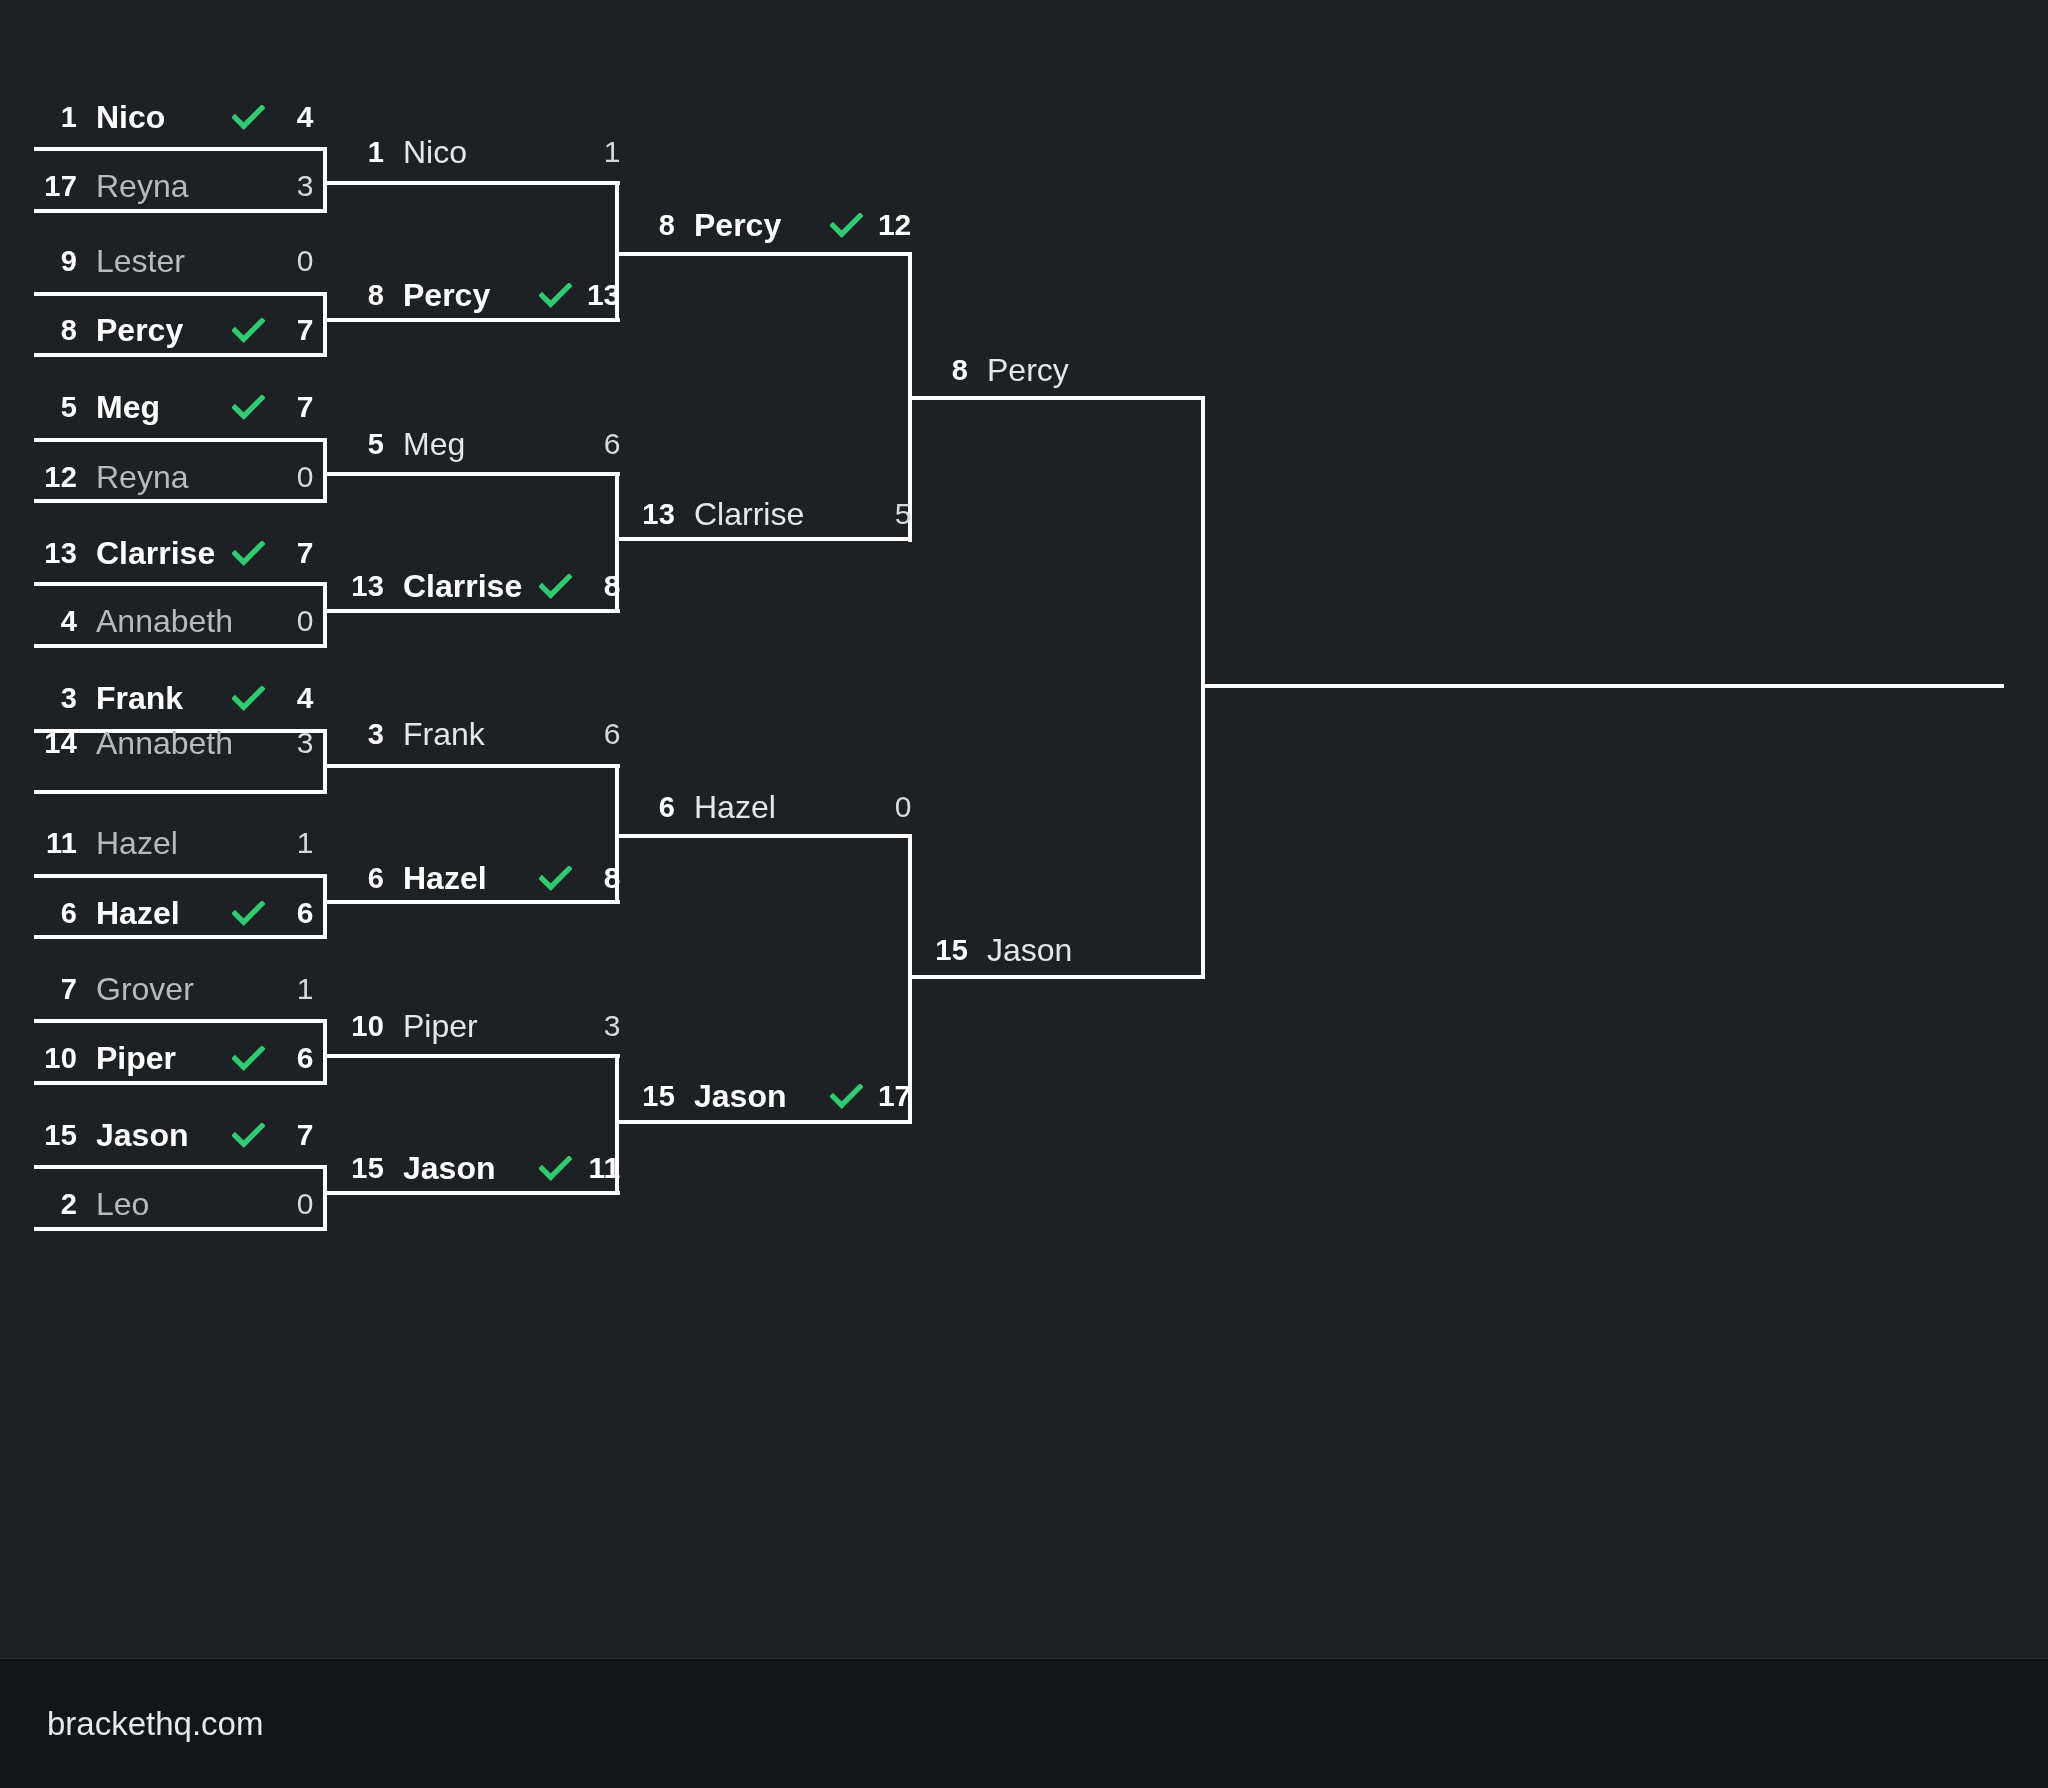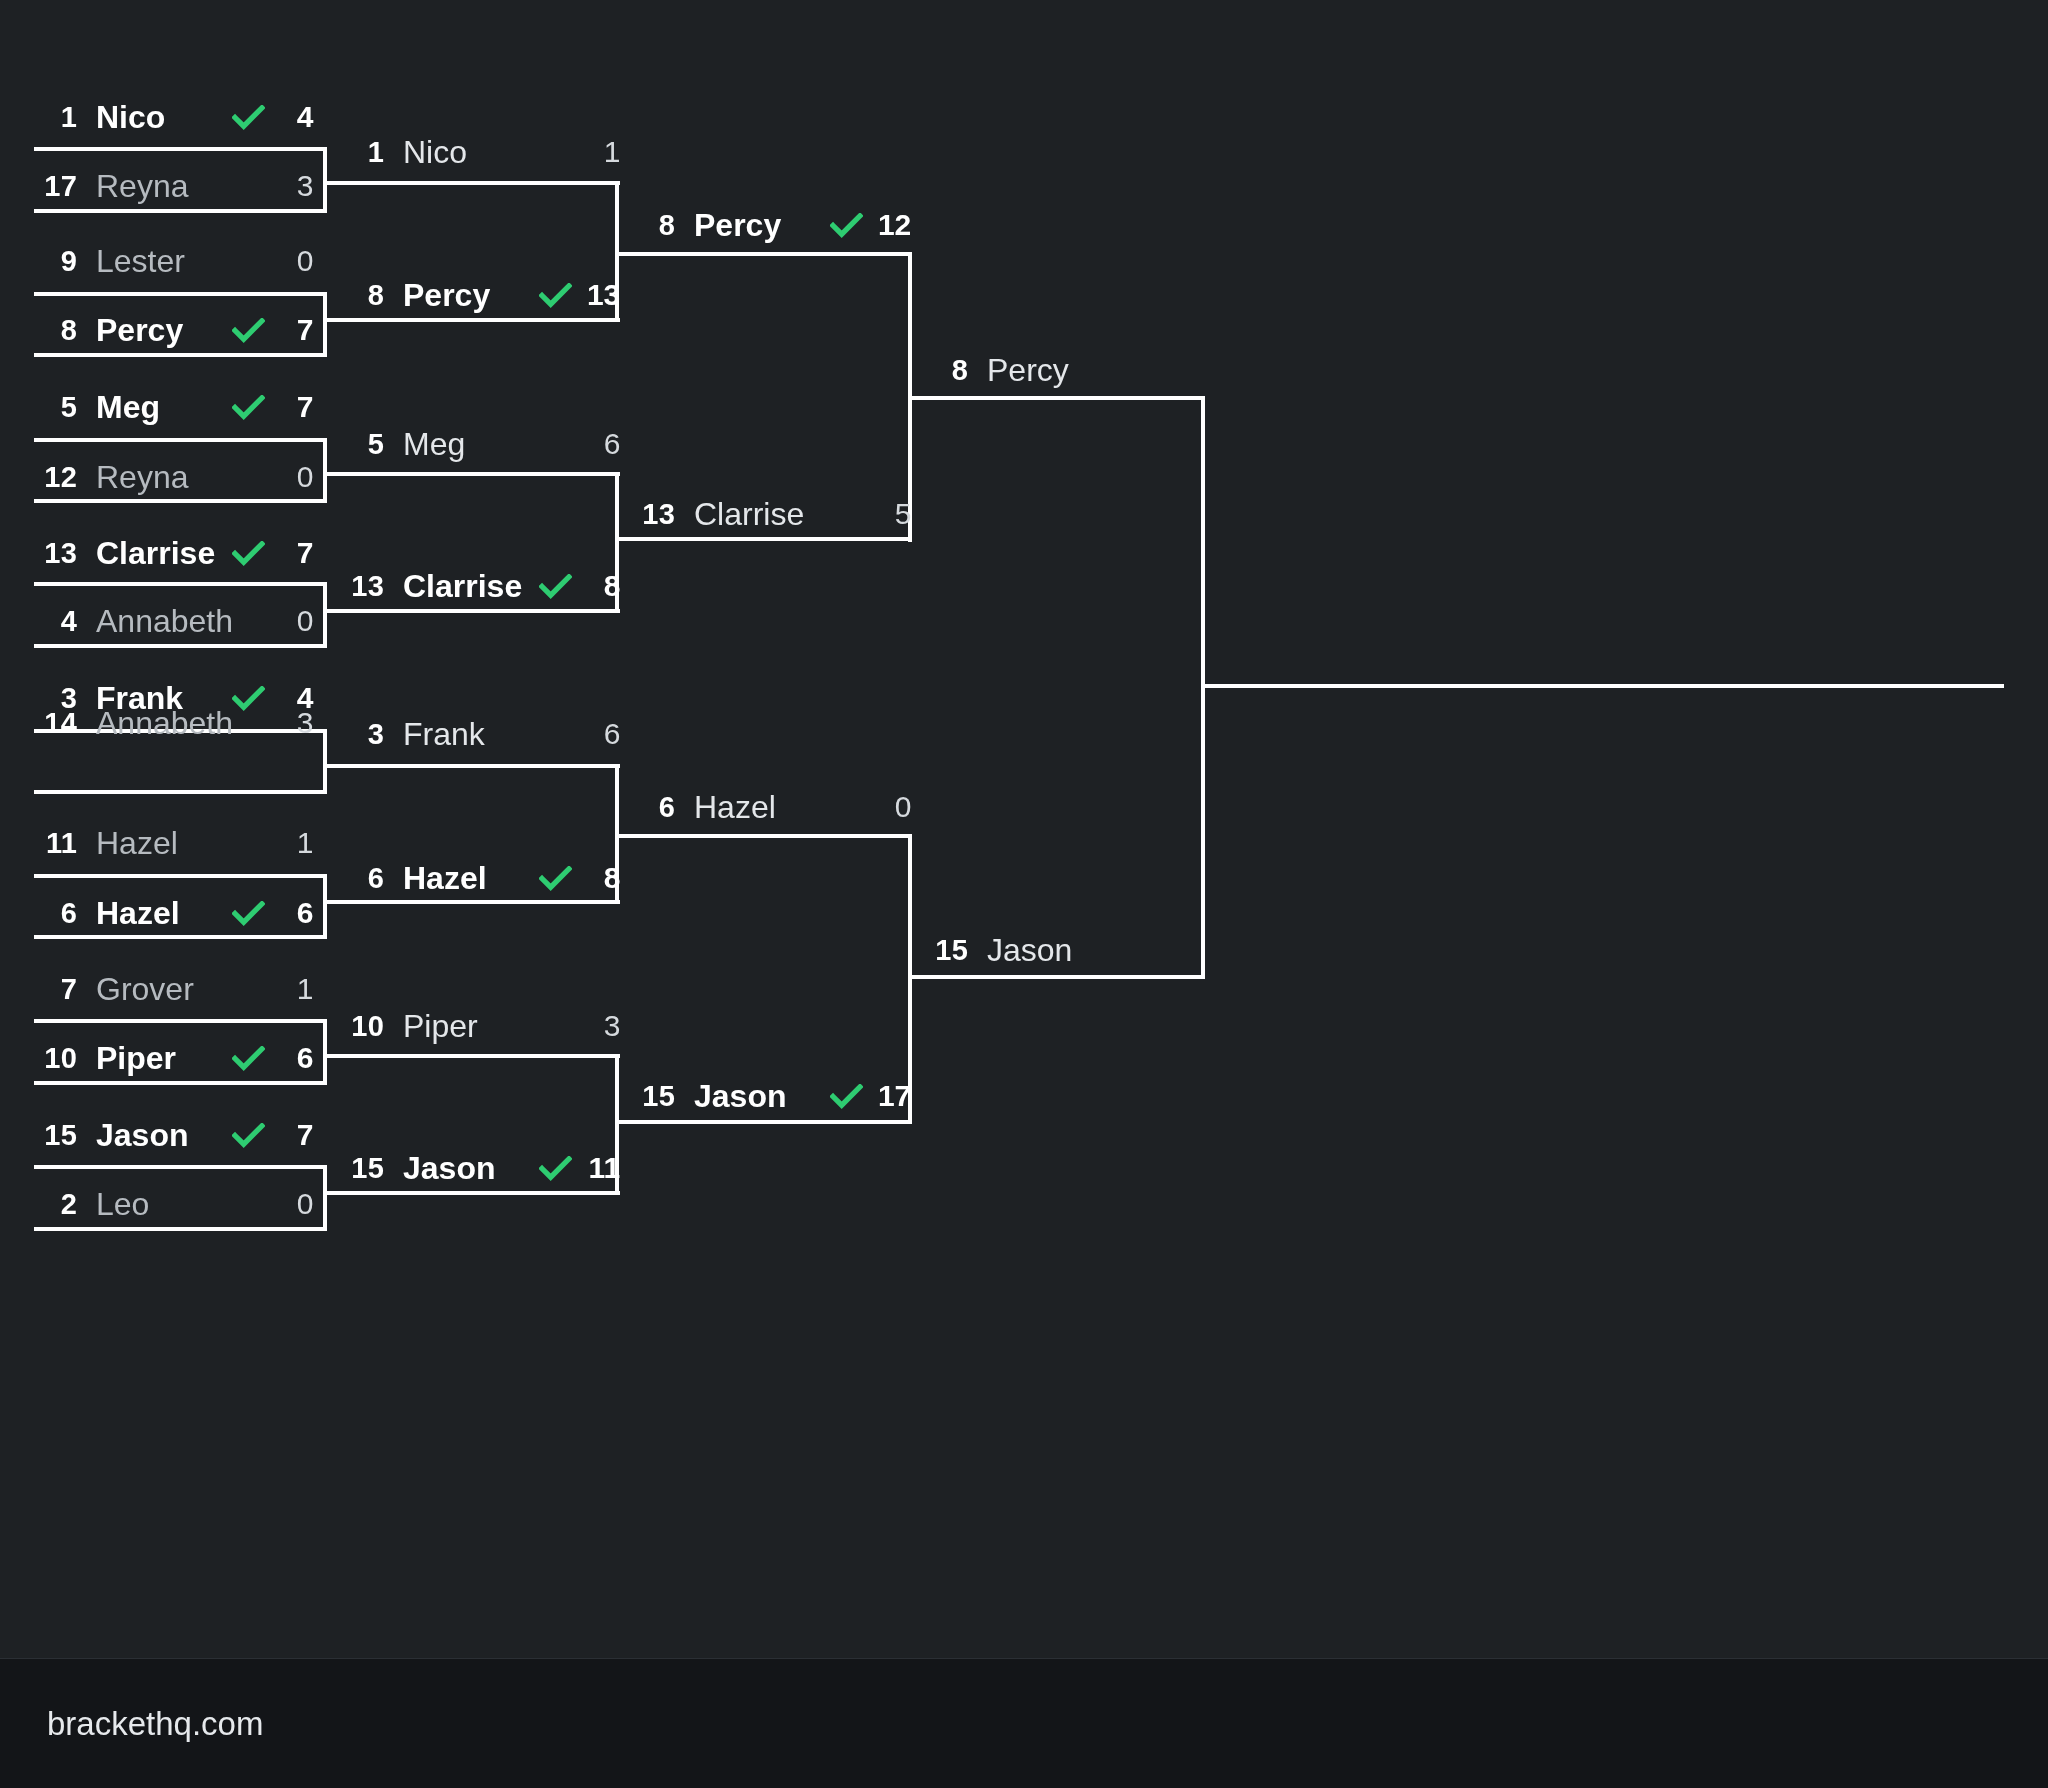--- a/index.html
+++ b/index.html
@@ -250,21 +250,21 @@
     <div class="slot winner" style="left:34px; top:667px; width:293px;">
       <span class="seed">3</span>
       <span class="name">Frank</span>
       <span class="check">
           <svg viewBox="0 0 34 26">
             <path d="M3 13 L12 22 L31 3" fill="none" stroke="#2ecc71" stroke-width="5.5" stroke-linecap="square"></path>
           </svg>
         </span>
       <span class="score">4</span>
     </div>
-    <div class="slot loser" style="left:34px; top:692px; width:293px;">
+    <div class="slot loser" style="left:34px; top:712px; width:293px;">
       <span class="seed">14</span>
       <span class="name">Annabeth</span>
       <span class="check hidden"></span>
       <span class="score">3</span>
     </div>
 
     <div class="slot loser" style="left:34px; top:812px; width:293px;">
       <span class="seed">11</span>
       <span class="name">Hazel</span>
       <span class="check hidden"></span>

